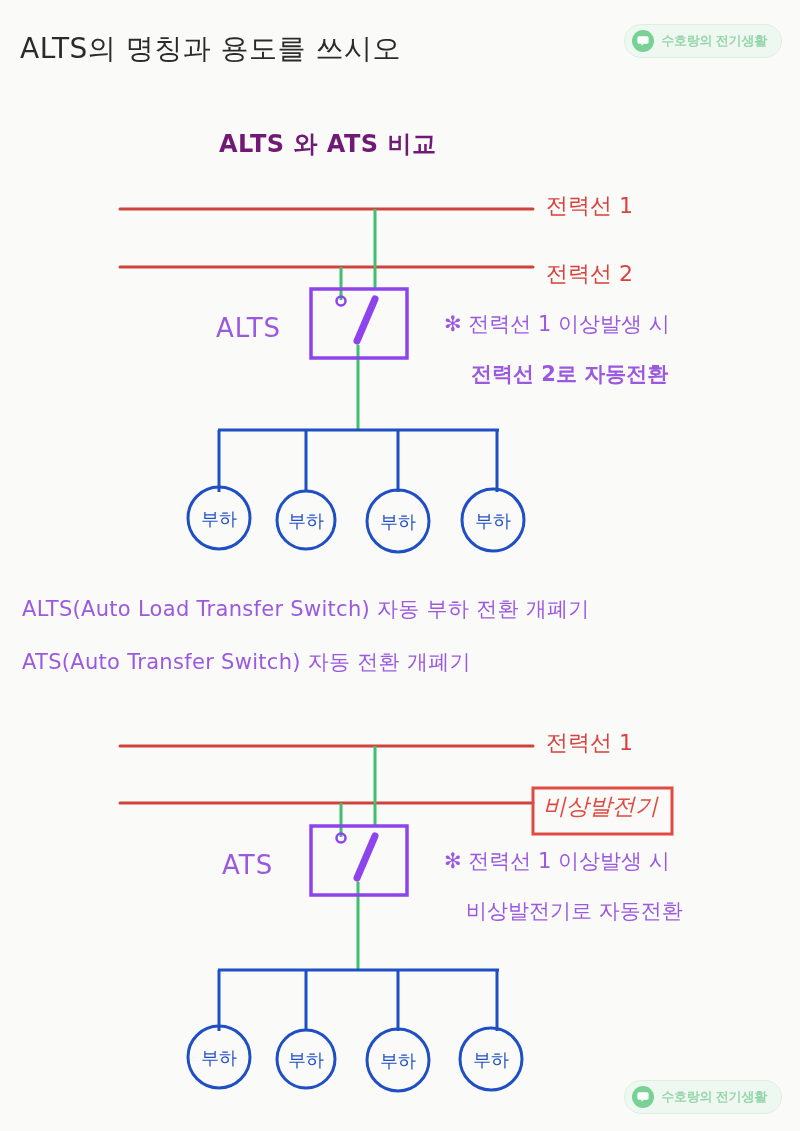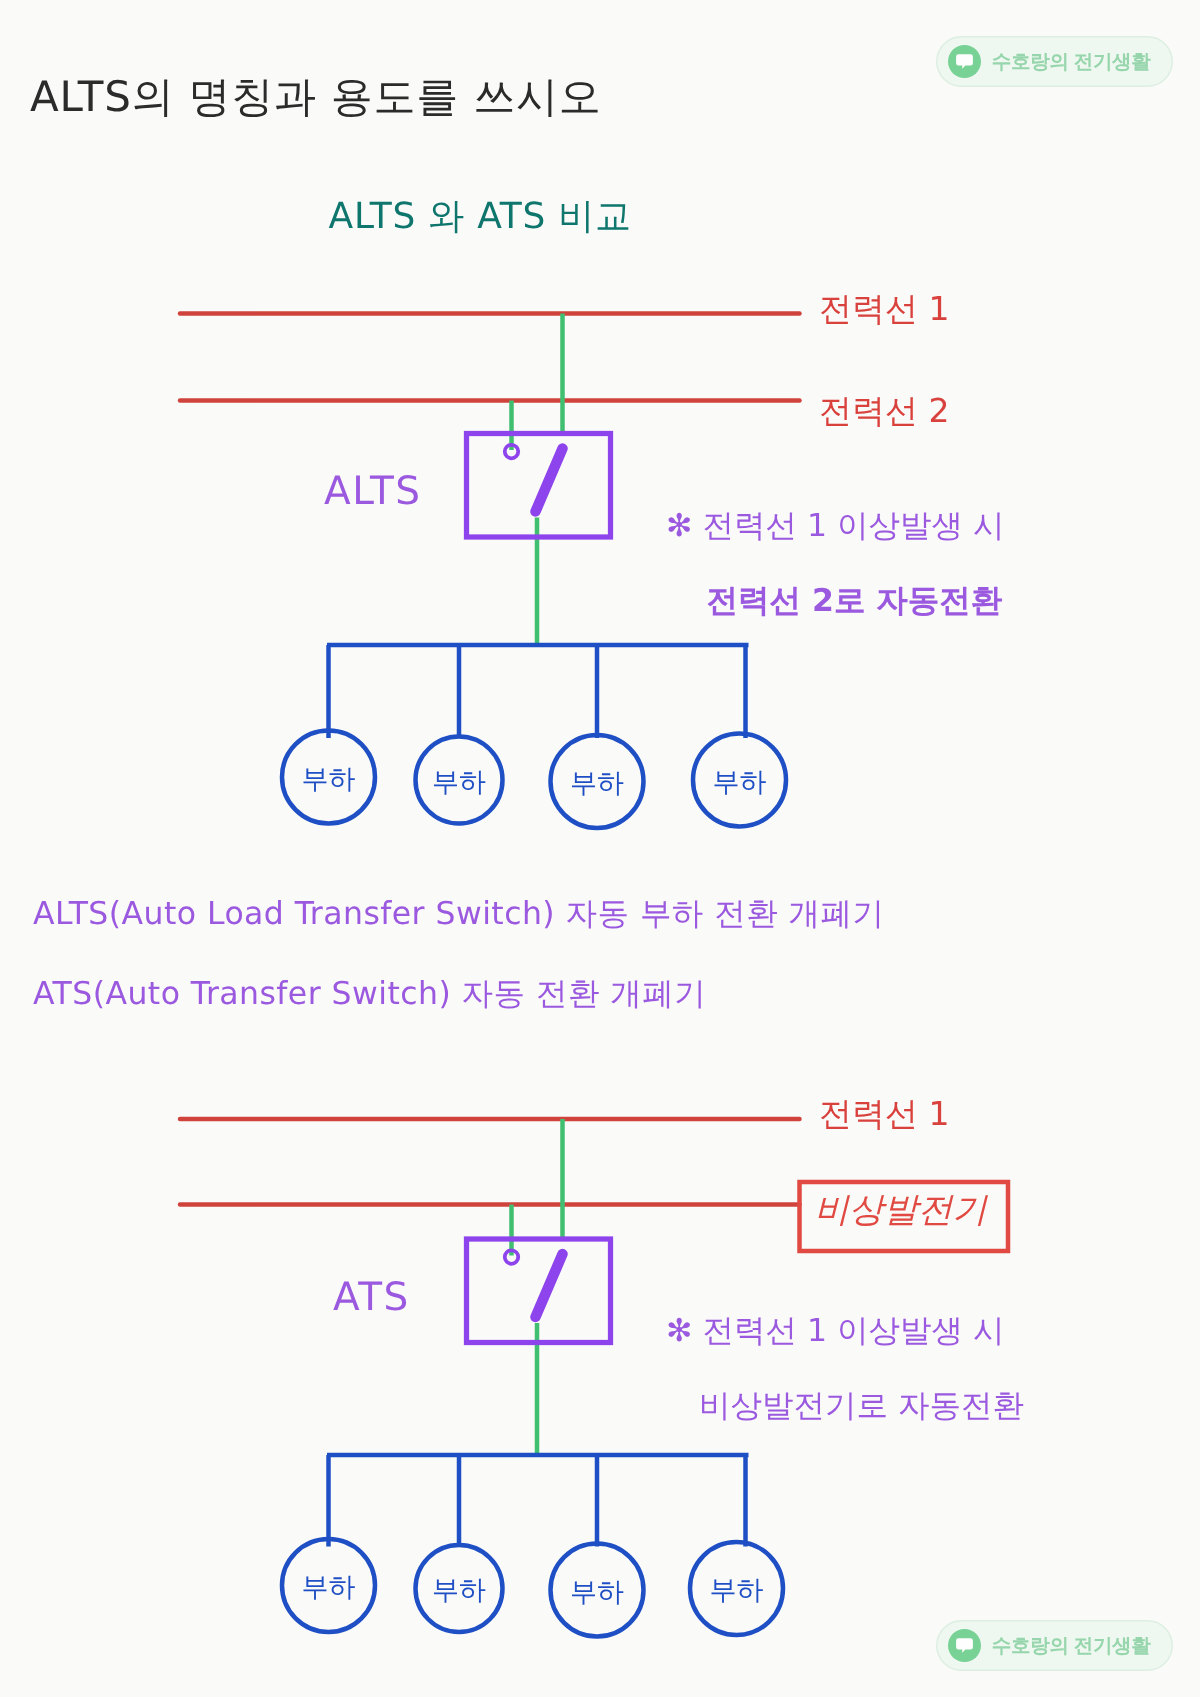--- a/index.html
+++ b/index.html
@@ -52,34 +52,34 @@
     letter-spacing: -0.2px;
     white-space: nowrap;
   }
   #watermark-top { top: 24px; right: 18px; }
   #watermark-bottom { top: 1080px; right: 18px; }
 
   
   .title {
     position: absolute;
     left: 20px;
-    top: 46px;
+    top: 30px;
     font-size: 28px;
     color: #2b2b2b;
     font-family: "DejaVu Sans", sans-serif;
     letter-spacing: 0.5px;
     white-space: nowrap;
   }
   .subtitle {
     position: absolute;
     left: 219px;
     top: 128px;
     font-size: 24px;
-    font-weight: normal;
-    color: #0f766e;
+    font-weight: bold;
+    color: #701a75;
     font-family: "DejaVu Sans", sans-serif;
     letter-spacing: 0.5px;
     white-space: nowrap;
   }
 
   
   .defline {
     position: absolute;
     left: 22px;
     font-size: 21px;
@@ -107,21 +107,20 @@
     white-space: nowrap;
     font-family: "DejaVu Sans", sans-serif;
   }
   .lbl-red {
     color: #d9413c;
     font-size: 22px;
   }
   .lbl-purple {
     color: #9b59e0;
     font-size: 21px;
-    margin-top: 26px;
   }
   .lbl-switch {
     color: #9b59e0;
     font-size: 26px;
     letter-spacing: 1px;
   }
   .lbl-gen {
     color: #e04a42;
     font-size: 23px;
   }

